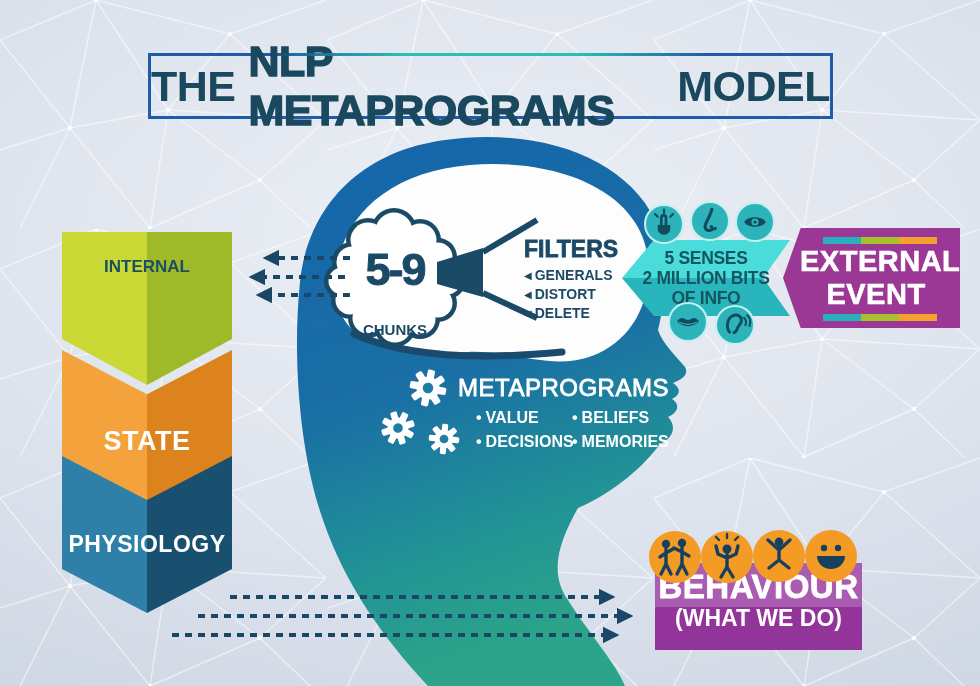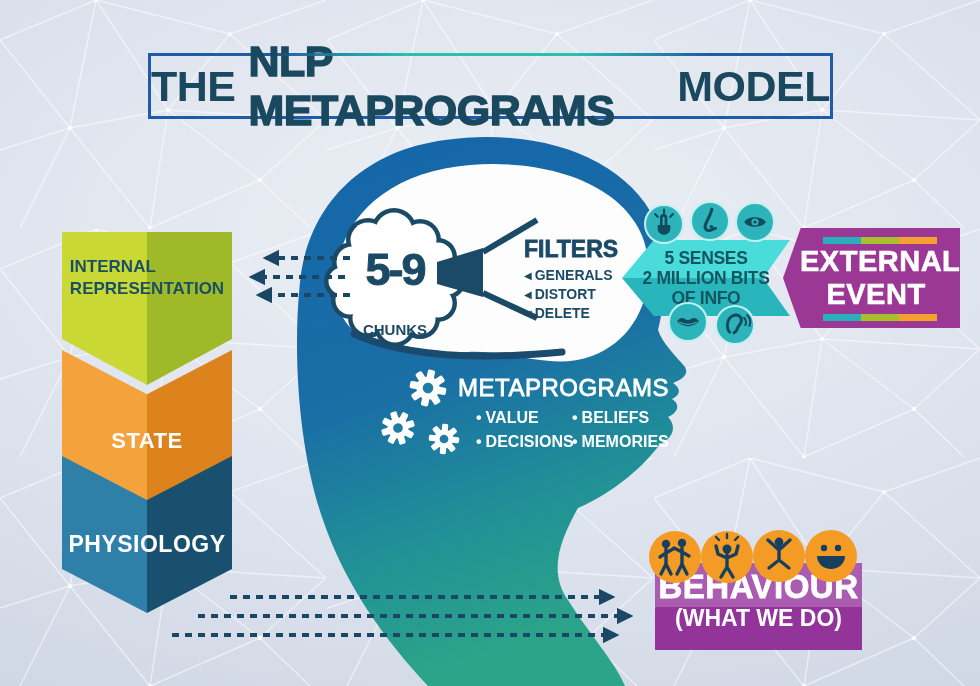--- a/index.html
+++ b/index.html
@@ -23,23 +23,23 @@
   .chev{left:62px;width:170px;display:flex;justify-content:center;}
   #chev-ir{top:232px;height:153px;
     background:linear-gradient(90deg,#c9d834 50%,#9fb928 50%);
     clip-path:polygon(0 0,100% 0,100% 70%,50% 100%,0 70%);}
   #chev-state{top:350px;height:158px;
     background:linear-gradient(90deg,#f4a33c 50%,#dd831d 50%);
     clip-path:polygon(0 0,50% 28%,100% 0,100% 72%,50% 100%,0 72%);}
   #chev-phys{top:456px;height:157px;
     background:linear-gradient(90deg,#2e80a9 50%,#1a506f 50%);
     clip-path:polygon(0 0,50% 28%,100% 0,100% 72%,50% 100%,0 72%);}
-  .chev-label{font-weight:bold;text-align:left;}
+  .chev-label{font-weight:bold;text-align:right;}
   #chev-ir .chev-label{color:#1a5063;font-size:17px;line-height:22px;margin-top:24px;}
-  #chev-state .chev-label{color:#fff;font-size:22px;align-self:center;margin-top:24px;letter-spacing:.5px;}
+  #chev-state .chev-label{color:#fff;font-size:27px;align-self:center;margin-top:24px;letter-spacing:.5px;}
   #chev-phys .chev-label{color:#fff;font-size:23px;align-self:center;margin-top:20px;letter-spacing:.5px;}
 
   
   #chunks-value{left:347px;top:244px;width:96px;text-align:center;color:#1b4a66;
     font-size:45px;font-weight:bold;letter-spacing:-2px;-webkit-text-stroke:1px currentColor;}
   #chunks-label{left:347px;top:290px;width:96px;text-align:center;color:#1b4a66;
     font-size:15px;font-weight:bold;letter-spacing:0;margin-top:31px;}
   #filters-block{left:524px;top:236px;width:120px;color:#1b4a66;}
   #filters-heading{font-size:23px;font-weight:bold;-webkit-text-stroke:.8px currentColor;margin-bottom:3px;}
   .flt-item{font-size:14px;font-weight:bold;line-height:18.5px;}
@@ -99,21 +99,20 @@
             <circle cx="150" cy="228" r="2"></circle>
         </g>
       </pattern>
     </defs>
     <rect width="980" height="686" fill="url(#mesh)"></rect>
   </svg>
 
   <div class="abs chev" id="chev-ir">
     <div class="chev-label">
       <div>INTERNAL</div>
-      <div>REPRESENTATION</div>
     </div>
   </div>
   <div class="abs chev" id="chev-state">
     <div class="chev-label">STATE</div>
   </div>
   <div class="abs chev" id="chev-phys">
     <div class="chev-label">PHYSIOLOGY</div>
   </div>
 
   <svg class="layer" width="980" height="686" viewBox="0 0 980 686">

